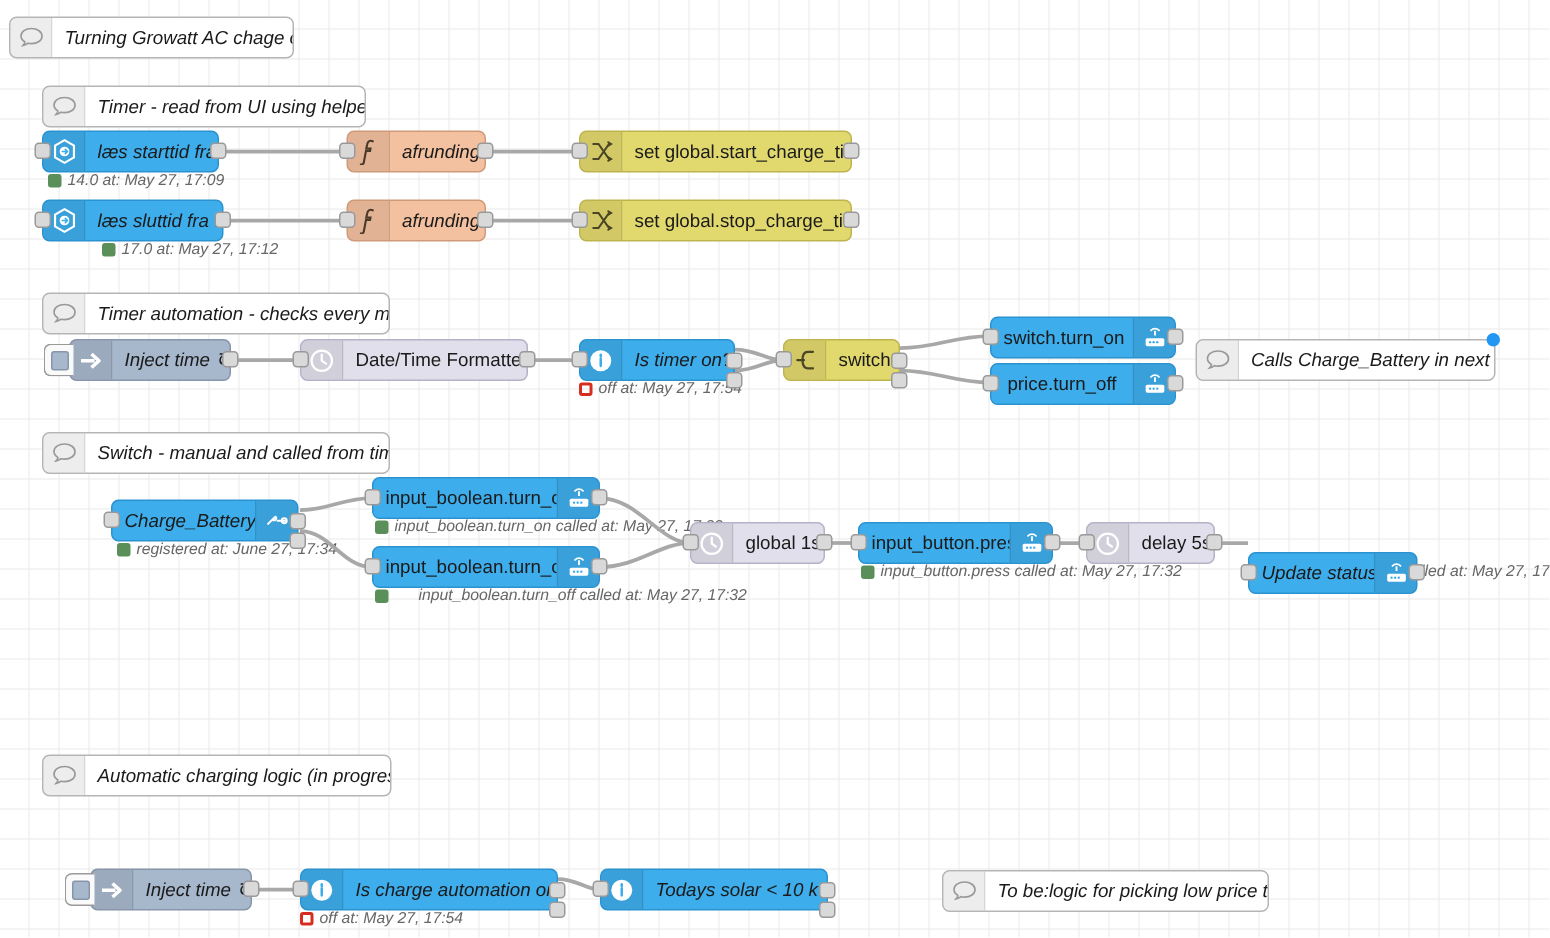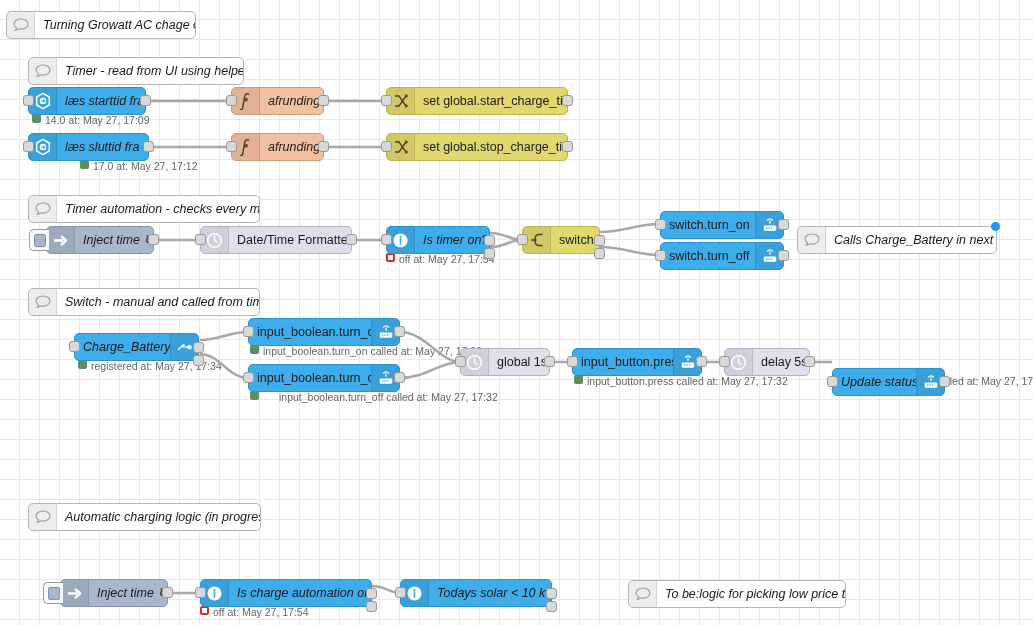--- a/index.html
+++ b/index.html
@@ -86,22 +86,24 @@
   .n-delay   { background: #e0dfeb; border-color: #b4b2c7; }
   .n-comment { background: #ffffff; border-color: #b5b5b5; }
 
   
   .status {
     position: absolute;
     font-size: 10.5px;
     color: #666;
     white-space: nowrap;
     display: flex;
+    align-items: center;
     gap: 4px;
     line-height: 12px;
+    font-style: italic;
   }
   .sdot { width: 9px; height: 9px; flex: 0 0 9px; border-radius: 2px; }
   .sdot.green { background: #5a8f5a; }
   .sdot.redring { background: transparent; border: 2.5px solid #d62d20; border-radius: 2px; }
 
   
   .injbtn {
     position: absolute;
     left: -18px; top: 50%; margin-top: -11px;
     width: 20px; height: 22px;
@@ -291,21 +293,21 @@
     <span class="itray">
       <svg width="18" height="18" viewBox="0 0 20 20">
         <path d="M10 1.6l7 4v8.8l-7 4-7-4V5.6z" fill="none" stroke="#fff" stroke-width="1.6"></path>
         <circle cx="10" cy="10" r="3.6" fill="#fff"></circle>
         <path d="M8.3 10h3.6M10.6 8.4L12.2 10l-1.6 1.6" stroke="#3eadeb" stroke-width="1.2" fill="none" stroke-linecap="round"></path>
       </svg>
     </span>
     <span class="label ital">læs sluttid fra ui</span>
     <span class="port out"></span>
   </div>
-  <div class="status" style="left:44px; top:160px;padding-left:36px;">
+  <div class="status" style="left:32px; top:160px;padding-left:36px;">
     <span class="sdot green"></span>
     <span>17.0 at: May 27, 17:12</span>
   </div>
 
   <div class="node n-func" style="left:231px; top:133px; width:93px;">
     <span class="port in"></span>
     <span class="itray">
       <svg width="14" height="18" viewBox="0 0 14 18">
           <path d="M9.5 2.2c-1.8-.9-3.3-.1-3.7 2L5.2 7H8l-.3 1.6H5L3.6 16c-.3 1.6-1.3 2-2 1.6" fill="none" stroke="#4a3a2a" stroke-width="1.4" stroke-linecap="round"></path>
         </svg>
@@ -392,21 +394,21 @@
           <circle cx="11.7" cy="12.5" r="0.9" fill="#3eadeb"></circle>
           <path d="M10 7.5V4" stroke="#fff" stroke-width="1.4"></path>
           <path d="M7 3.6a4.3 4.3 0 016 0" fill="none" stroke="#fff" stroke-width="1.4" stroke-linecap="round"></path>
         </svg>
     </span>
     <span class="port out"></span>
   </div>
 
   <div class="node n-ha" style="left:660px; top:242px; width:124px;">
     <span class="port in"></span>
-    <span class="label ctr">switch.turn_off</span>
+    <span class="label ctr">price.turn_off</span>
     <span class="itray right">
       <svg width="18" height="16" viewBox="0 0 20 18">
           <rect x="3" y="9.5" width="14" height="6" rx="1.2" fill="#fff"></rect>
           <circle cx="6.3" cy="12.5" r="0.9" fill="#3eadeb"></circle>
           <circle cx="9" cy="12.5" r="0.9" fill="#3eadeb"></circle>
           <circle cx="11.7" cy="12.5" r="0.9" fill="#3eadeb"></circle>
           <path d="M10 7.5V4" stroke="#fff" stroke-width="1.4"></path>
           <path d="M7 3.6a4.3 4.3 0 016 0" fill="none" stroke="#fff" stroke-width="1.4" stroke-linecap="round"></path>
         </svg>
     </span>
@@ -421,21 +423,21 @@
           <path d="M3 9.5l5-5M8.5 4.2a1.5 1.5 0 11-2.2 2.2" fill="none" stroke="#fff" stroke-width="1.5" stroke-linecap="round"></path>
           <path d="M10 7.2h5.5" stroke="#fff" stroke-width="1.5" stroke-linecap="round"></path>
           <circle cx="15" cy="7.2" r="1.8" fill="none" stroke="#fff" stroke-width="1.5"></circle>
         </svg>
     </span>
     <span class="port out2a"></span>
     <span class="port out2b"></span>
   </div>
   <div class="status" style="left:78px; top:360px;">
     <span class="sdot green"></span>
-    <span>registered at: May 27, 17:34</span>
+    <span>registered at: June 27, 17:34</span>
   </div>
 
   <div class="node n-ha" style="left:248px; top:318px; width:152px;">
     <span class="port in"></span>
     <span class="label ctr">input_boolean.turn_on</span>
     <span class="itray right">
       <svg width="18" height="16" viewBox="0 0 20 18">
           <rect x="3" y="9.5" width="14" height="6" rx="1.2" fill="#fff"></rect>
           <circle cx="6.3" cy="12.5" r="0.9" fill="#3eadeb"></circle>
           <circle cx="9" cy="12.5" r="0.9" fill="#3eadeb"></circle>

